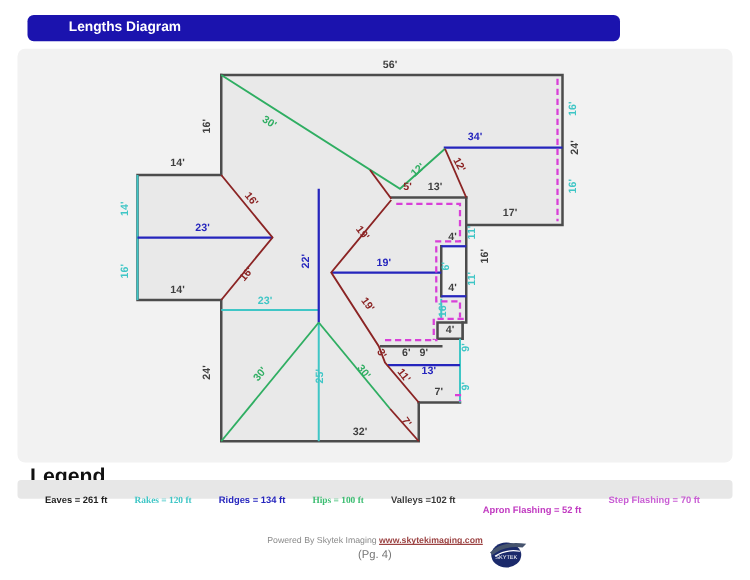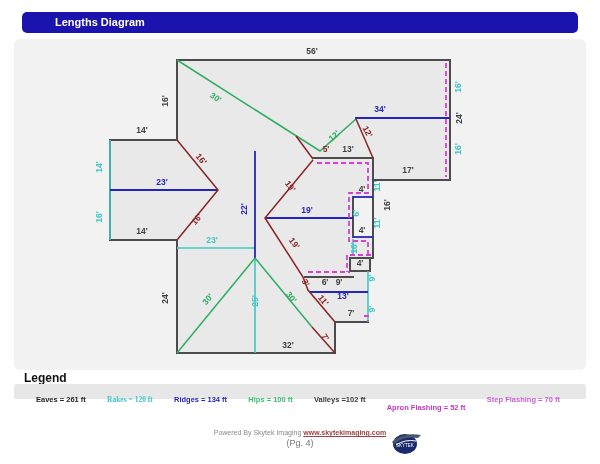--- a/index.html
+++ b/index.html
@@ -1,22 +1,22 @@
 <!DOCTYPE html>
 <html><head>
 <meta charset="utf-8">
 <style>
   html,body{margin:0;padding:0;background:#fff;}
   body{width:600px;height:464px;position:relative;font-family:"Liberation Sans",sans-serif;overflow:hidden;}
-  .titlebar{position:absolute;left:22px;top:12px;width:556px;height:21px;background:#1b13ae;border-radius:5px;
+  .titlebar{position:absolute;left:22px;top:12px;width:474px;height:21px;background:#1b13ae;border-radius:5px;
             color:#fff;font-size:11px;font-weight:bold;line-height:21px;padding-left:0;box-sizing:border-box;}
   .titlebar span{margin-left:33px;}
   .panel{position:absolute;left:14px;top:39px;width:572px;height:331px;background:#f2f2f2;border-radius:6px;}
   svg.diagram{position:absolute;left:0;top:0;}
-  .legend-title{position:absolute;left:24px;top:371px;font-size:12px;font-weight:bold;color:#111;}
+  .legend-title{position:absolute;left:24px;top:371px;font-size:17px;font-weight:bold;color:#111;}
   .legend-band{position:absolute;left:14px;top:384px;width:572px;height:15px;background:#e7e7e7;border-radius:3px;
                display:flex;align-items:center;justify-content:space-between;padding:15px 26px 0 22px;box-sizing:border-box;}
   .legend-band span{font-size:7.5px;font-weight:bold;white-space:nowrap;}
   .footer{position:absolute;left:0;top:429px;width:600px;text-align:center;}
   .footer .line1{font-size:7px;color:#8a8a8a;}
   .footer .line1 a{color:#9c4343;text-decoration:underline;font-weight:bold;}
   .footer .line2{font-size:9px;color:#777;margin-top:2px;}
   .logo{position:absolute;left:388px;top:429px;}
 </style>
 </head>
@@ -133,21 +133,21 @@
       <text x="168" y="298" fill="#3f3f3f" transform="rotate(-90,168,298)">24'</text>
       <text x="288" y="348" fill="#3f3f3f">32'</text>
     </g>
 </svg>
 
 <div class="legend-title">Legend</div>
 <div class="legend-band" id="legend-band">
     <span style="color: rgb(31, 31, 31);">Eaves = 261 ft</span>
     <span style="color: rgb(63, 198, 198); font-family: Liberation Serif, serif;">Rakes = 120 ft</span>
     <span style="color: rgb(37, 37, 189);">Ridges = 134 ft</span>
-    <span style="color: rgb(61, 189, 114);">Hips = 100 ft</span>
+    <span style="color: rgb(61, 189, 114); font-family: Liberation Serif, serif;">Hips = 100 ft</span>
     <span style="color: rgb(58, 58, 58); text-align: center;">Valleys =102 ft</span>
     <span style="color: rgb(193, 58, 193); margin-top: 17px;">Apron Flashing = 52 ft</span>
     <span style="color: rgb(201, 95, 212);">Step Flashing = 70 ft</span>
   </div>
 
 <div class="footer">
   <div class="line1">
     <span>Powered By Skytek Imaging</span>
     <a href="#">www.skytekimaging.com</a>
   </div>

